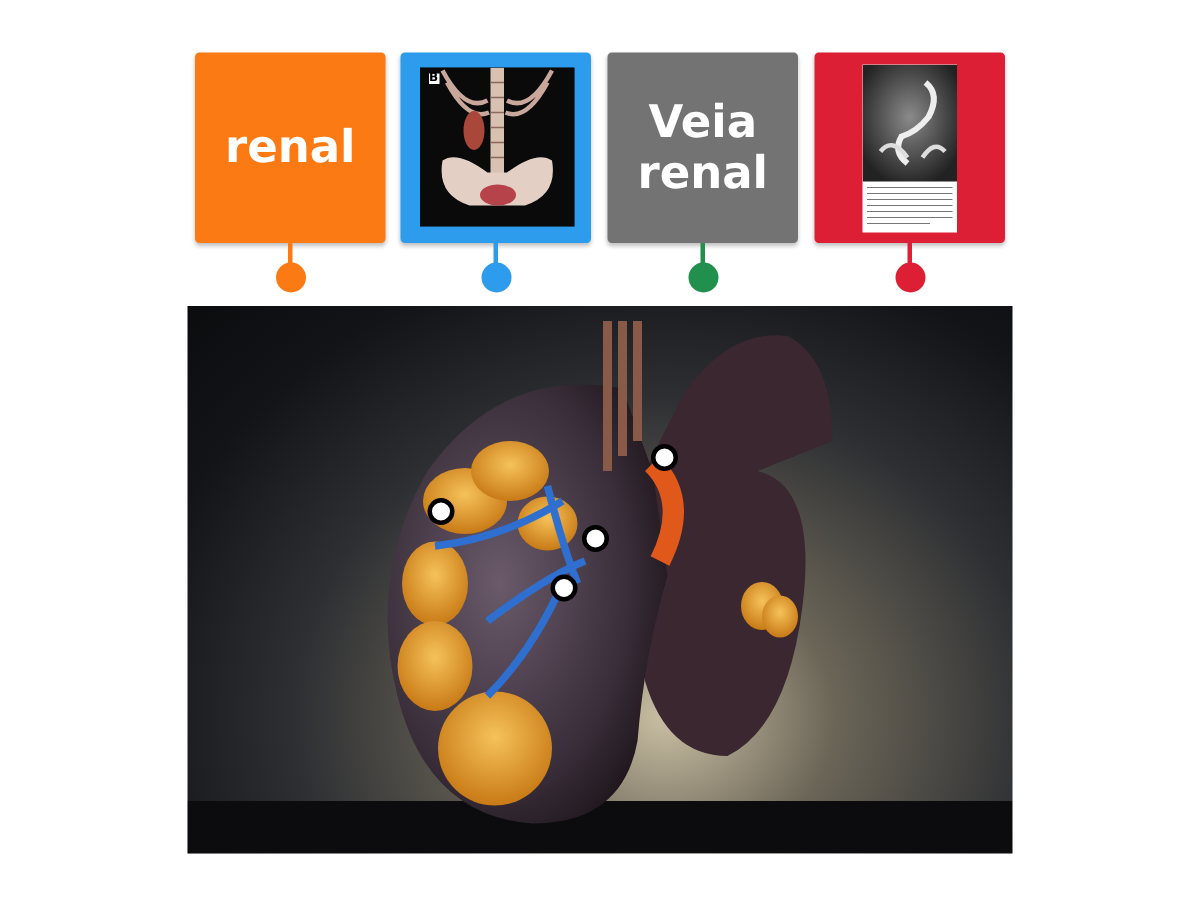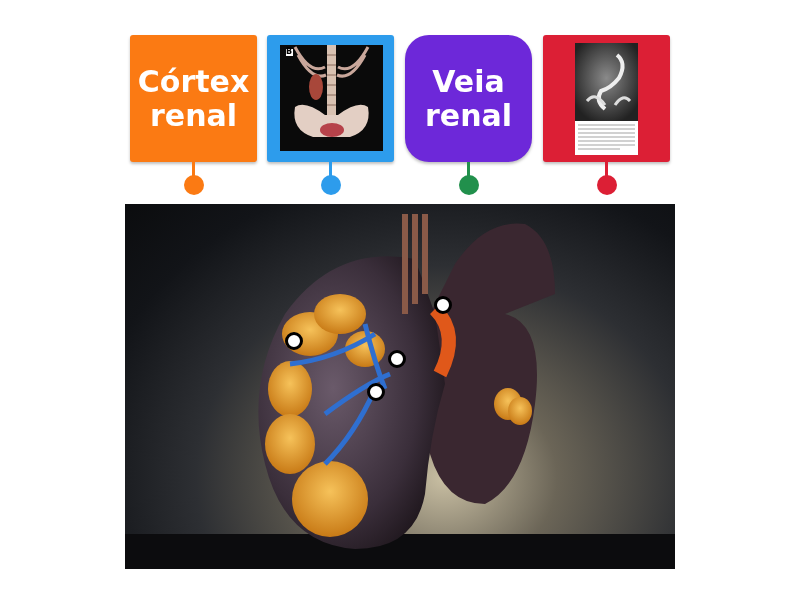--- a/index.html
+++ b/index.html
@@ -10,21 +10,20 @@
   .stem { position:absolute; width:3px; height:16px; top:162px; }
   .dot { position:absolute; width:20px; height:20px; border-radius:50%; top:175px; }
   .main-img { position:absolute; left:125px; top:204px; width:550px; height:365px; overflow:hidden; background:radial-gradient(ellipse at 58% 75%, #c9bfa3 0%, #6b6557 25%, #2d2f33 55%, #121418 80%, #0b0c0e 100%); }
   .marker { position:absolute; width:12px; height:12px; border-radius:50%; background:#fff; border:3px solid #000; box-sizing:content-box; }
 </style>
 </head>
 <body>
 
 <div class="card" style="left:130px;background:#fb7a13;">
   <div class="lbl">
-    <div>Córtex</div>
     <div>renal</div>
   </div>
 </div>
 <div class="stem" style="left:192px;background:#fb7a13;"></div>
 <div class="dot" style="left:184px;background:#fb7a13;"></div>
 
 <div class="card" style="left:267px;background:#2d9cec;">
   <div class="inner-img" style="left:13px;top:10px;width:103px;height:106px;background:#080808;">
     <svg width="103" height="106" viewBox="0 0 103 106">
       <rect width="103" height="106" fill="#0a0a0a"></rect>
@@ -46,21 +45,21 @@
       <path d="M15 62 Q25 55 45 70 L58 70 Q78 55 88 62 Q92 85 70 92 L33 92 Q11 85 15 62Z" fill="#e3cfc4"></path>
       <ellipse cx="52" cy="85" rx="12" ry="7" fill="#b6424a"></ellipse>
       <rect x="6" y="4" width="7" height="7" fill="#ffffff"></rect>
     </svg>
     <span style="position:absolute;left:6px;top:3px;font-size:8px;font-weight:bold;color:#000;line-height:8px;">B</span>
   </div>
 </div>
 <div class="stem" style="left:329px;background:#2d9cec;"></div>
 <div class="dot" style="left:321px;background:#2d9cec;"></div>
 
-<div class="card" style="left:405px;background:#6d28d9;border-radius:24px;">
+<div class="card" style="left:405px;background:#737373;">
   <div class="lbl">
     <div>Veia</div>
     <div>renal</div>
   </div>
 </div>
 <div class="stem" style="left:467px;background:#21904c;"></div>
 <div class="dot" style="left:459px;background:#21904c;"></div>
 
 <div class="card" style="left:543px;background:#dc1f35;">
   <div class="inner-img" style="left:32px;top:8px;width:63px;height:112px;background:#fff;">

